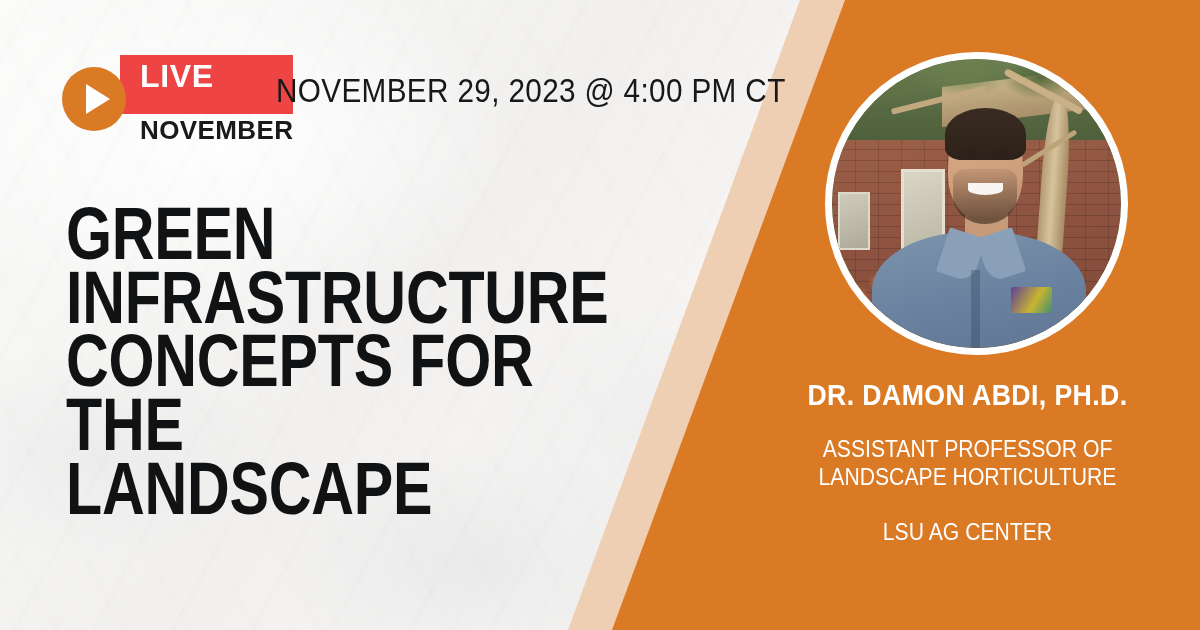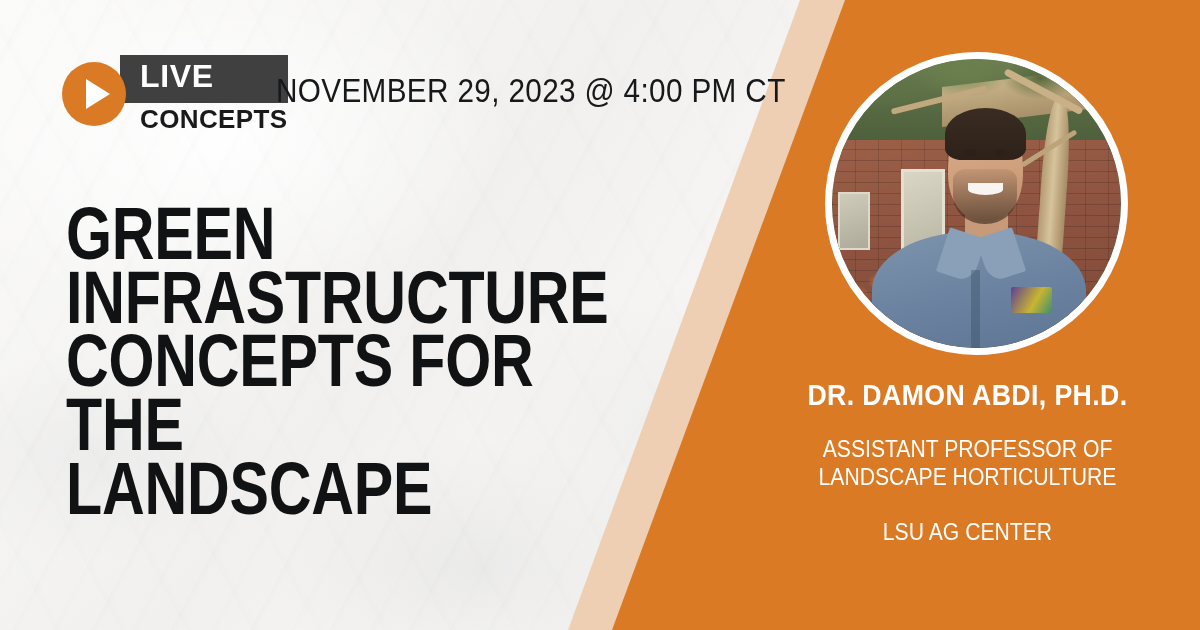--- a/index.html
+++ b/index.html
@@ -69,26 +69,26 @@
   }
   .play-tri {
     width:0; height:0;
     border-left:24px solid #ffffff;
     border-top:15px solid transparent;
     border-bottom:15px solid transparent;
     margin-left:7px;
   }
   .logo-text { margin-left:-6px; }
   .live-badge {
-    background:#404040;
+    background:#ef4444;
     color:#ffffff;
     font-size:32px; font-weight:bold;
     letter-spacing:.02em;
     line-height:1;
-    padding:5px 14px 11px 20px;
+    padding:5px 14px 22px 20px;
     font-stretch:condensed;
     display:block;
   }
   .webinar-text {
     color:#1a1a1a;
     font-size:26px; font-weight:bold;
     letter-spacing:.015em;
     line-height:1;
     padding-left:20px;
     margin-top:3px;
@@ -228,21 +228,21 @@
   <div class="bg-marble"></div>
   <div class="band-peach"></div>
   <div class="band-orange"></div>
 
   <div class="logo">
     <div class="logo-circle">
       <div class="play-tri"></div>
     </div>
     <div class="logo-text">
       <span class="live-badge">LIVE</span>
-      <span class="webinar-text">CONCEPTS</span>
+      <span class="webinar-text">NOVEMBER</span>
     </div>
   </div>
 
   <div class="date-line">NOVEMBER 29, 2023 @ 4:00 PM CT</div>
 
   <div class="title">GREEN
 INFRASTRUCTURE
 CONCEPTS FOR THE
 LANDSCAPE</div>
 

